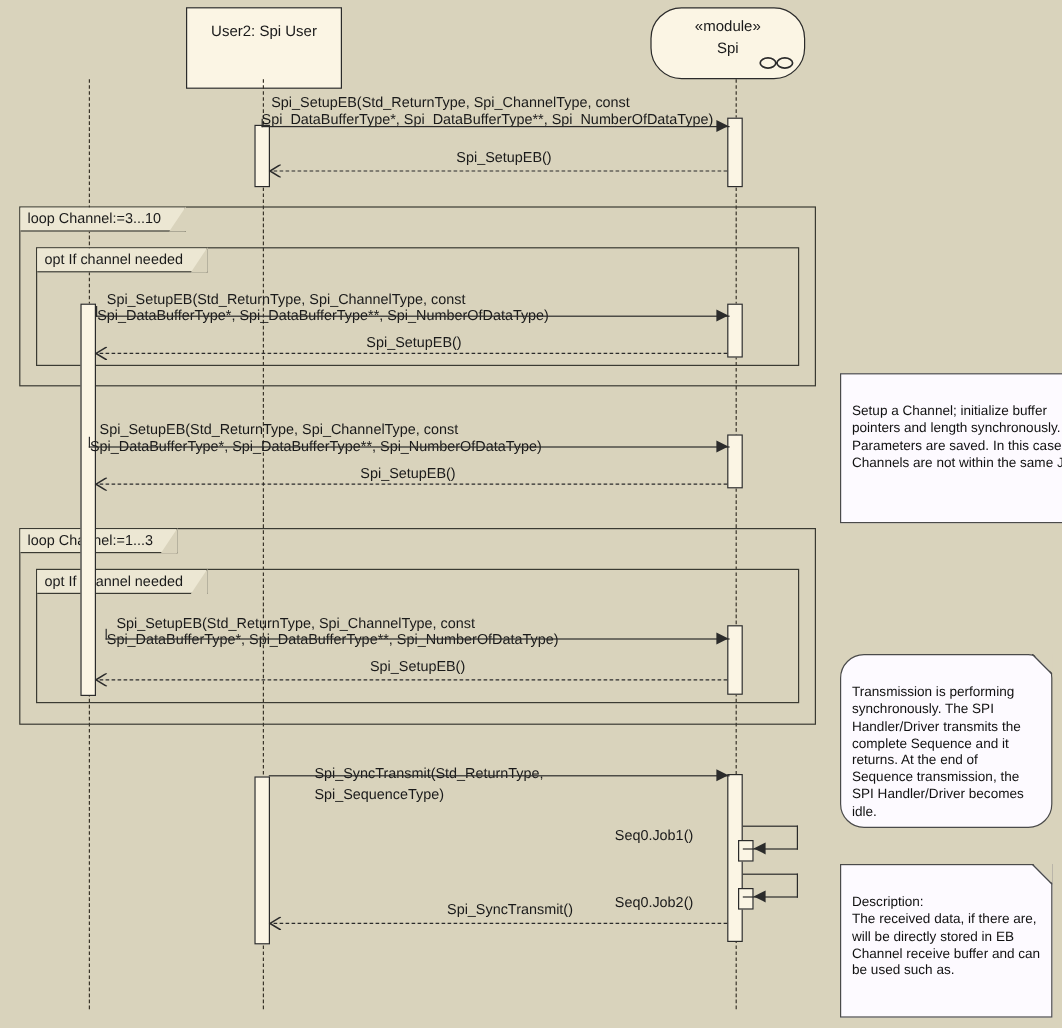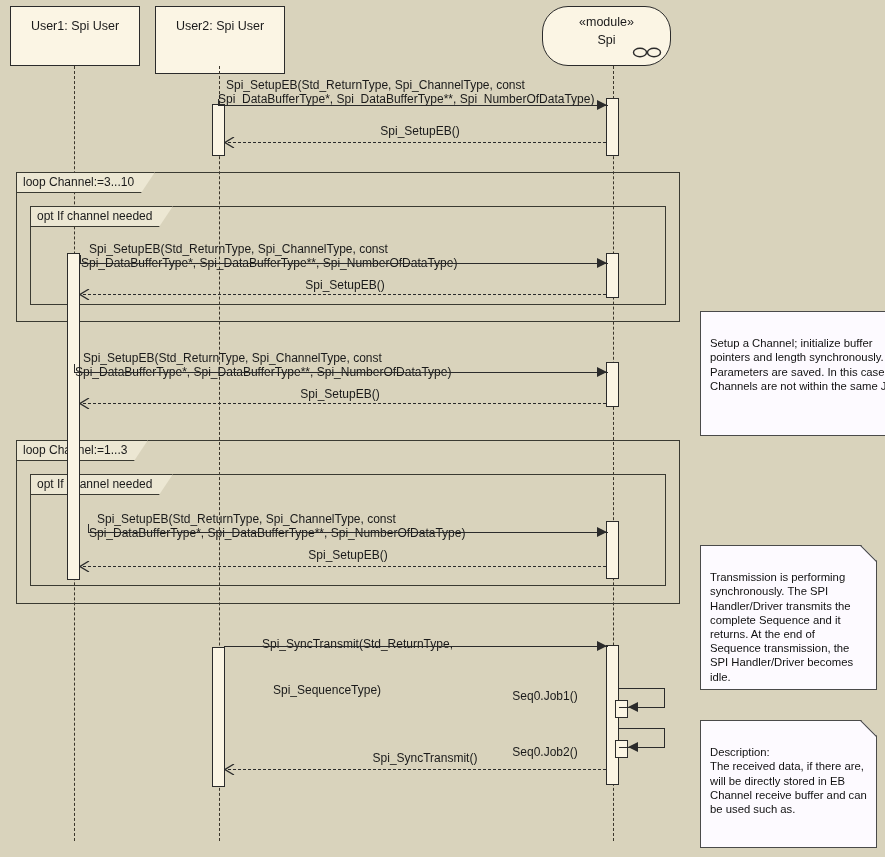--- a/index.html
+++ b/index.html
@@ -163,23 +163,20 @@
     top: -1px;
     width: 17px;
     height: 17px;
   }
 </style>
 </head>
 <body>
 
 <div id="canvas">
 
-  <div class="participant" style="left:10px; top:6px; width:130px; height:60px;">
-    <span class="p-label">User1: Spi User</span>
-  </div>
 
   <div class="participant" style="left:155px; top:6px; width:130px; height:68px;">
     <span class="p-label">User2: Spi User</span>
   </div>
 
   <div class="participant" style="left:542px; top:6px; width:129px; height:60px;border-radius:26px;">
     <span class="p-stereo">«module»</span>
     <span class="p-name">Spi</span>
     <svg class="mod-icon" viewBox="0 0 30 13">
       <ellipse cx="8" cy="6.5" rx="6.5" ry="4.2" fill="none" stroke="#2b2b2b" stroke-width="1.4"></ellipse>
@@ -270,21 +267,21 @@
   <div class="msg-line" style="left:88px; top:532px; width:520px;"></div>
   <div class="arrow-solid" style="left:597px; top:527px;"></div>
 
   <div class="msg-label center" style="left:258px; top:549px; width:180px;">Spi_SetupEB()</div>
   <div class="msg-line ret" style="left:83px; top:566px; width:523px;"></div>
   <svg class="arrow-open" style="left:79px; top:561px;" viewBox="0 0 11 11">
     <polyline points="10,0 1,5.5 10,11" fill="none" stroke="#2b2b2b" stroke-width="1.3"></polyline>
   </svg>
 
   <div class="msg-label" style="left:262px; top:638px;">Spi_SyncTransmit(Std_ReturnType,</div>
-  <div class="msg-label" style="left:262px; top:684px;margin-left:11px;">Spi_SequenceType)</div>
+  <div class="msg-label" style="left:262px; top:656px;">Spi_SequenceType)</div>
   <div class="msg-line" style="left:224px; top:646px; width:384px;"></div>
   <div class="arrow-solid" style="left:597px; top:641px;"></div>
 
   <div class="msg-label center" style="left:470px; top:690px; width:150px;">Seq0.Job1()</div>
   <div class="self-box" style="left:619px; top:688px; width:46px; height:20px;"></div>
   <div class="arrow-solid" style="left:628px; top:702px; transform:rotate(180deg);"></div>
 
   <div class="msg-label center" style="left:470px; top:730px; width:150px;margin-top:16px;">Seq0.Job2()</div>
   <div class="self-box" style="left:619px; top:728px; width:46px; height:20px;"></div>
   <div class="arrow-solid" style="left:628px; top:742px; transform:rotate(180deg);"></div>
@@ -297,21 +294,21 @@
 
   <div class="note" style="left:700px; top:311px; width:214px; height:125px;">
     <span>Setup a Channel; initialize buffer pointers and length synchronously. Parameters are saved. In this case, Channels are not within the same Job.</span>
     <div class="note-fold"></div>
     <svg class="note-fold-line" viewBox="0 0 17 17">
       <polyline points="0,0 17,17" fill="none" stroke="#4a4a4a" stroke-width="1.2"></polyline>
       <polyline points="0,0 0,17 17,17" fill="none" stroke="#4a4a4a" stroke-width="0"></polyline>
     </svg>
   </div>
 
-  <div class="note" style="left:700px; top:545px; width:177px; height:145px;">
+  <div class="note" style="left:700px; top:545px; width:177px; height:145px;border-radius:20px;">
     <span>Transmission is performing synchronously. The SPI Handler/Driver transmits the complete Sequence and it returns. At the end of Sequence transmission, the SPI Handler/Driver becomes idle.</span>
     <div class="note-fold"></div>
     <svg class="note-fold-line" viewBox="0 0 17 17">
       <polyline points="0,0 17,17" fill="none" stroke="#4a4a4a" stroke-width="1.2"></polyline>
     </svg>
   </div>
 
   <div class="note" style="left:700px; top:720px; width:177px; height:128px;">
     <span>Description:
 The received data, if there are, will be directly stored in EB Channel receive buffer and can be used such as.</span>

